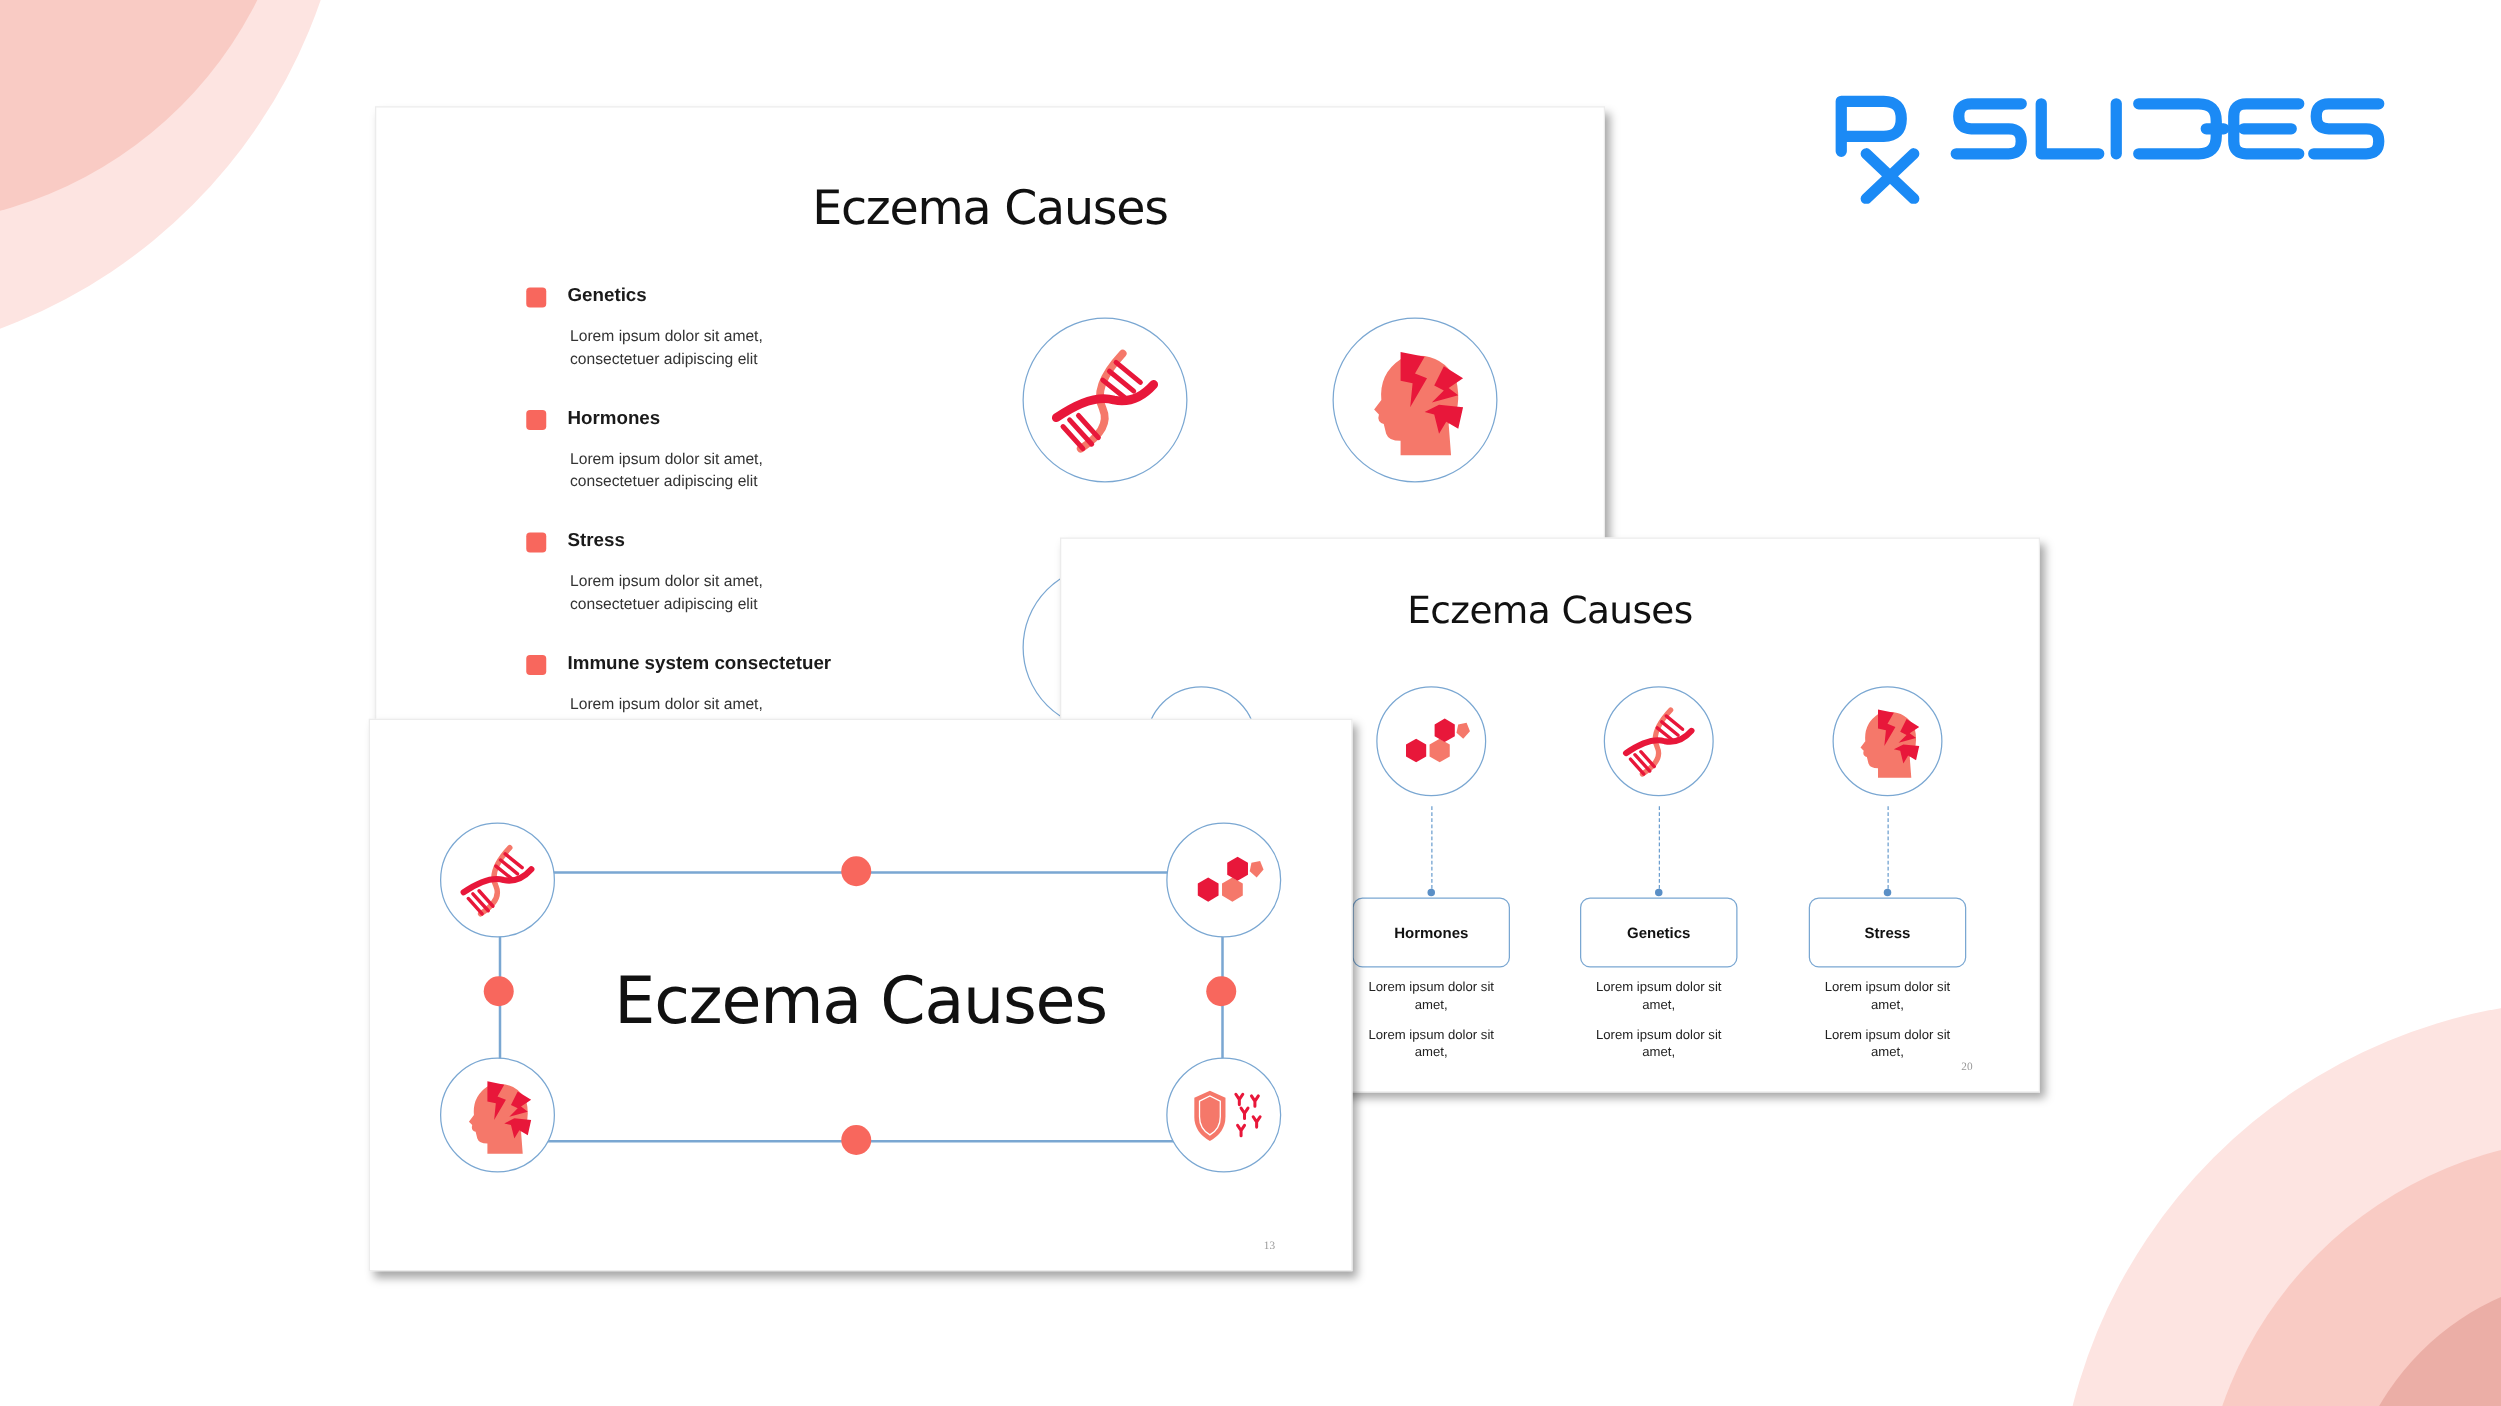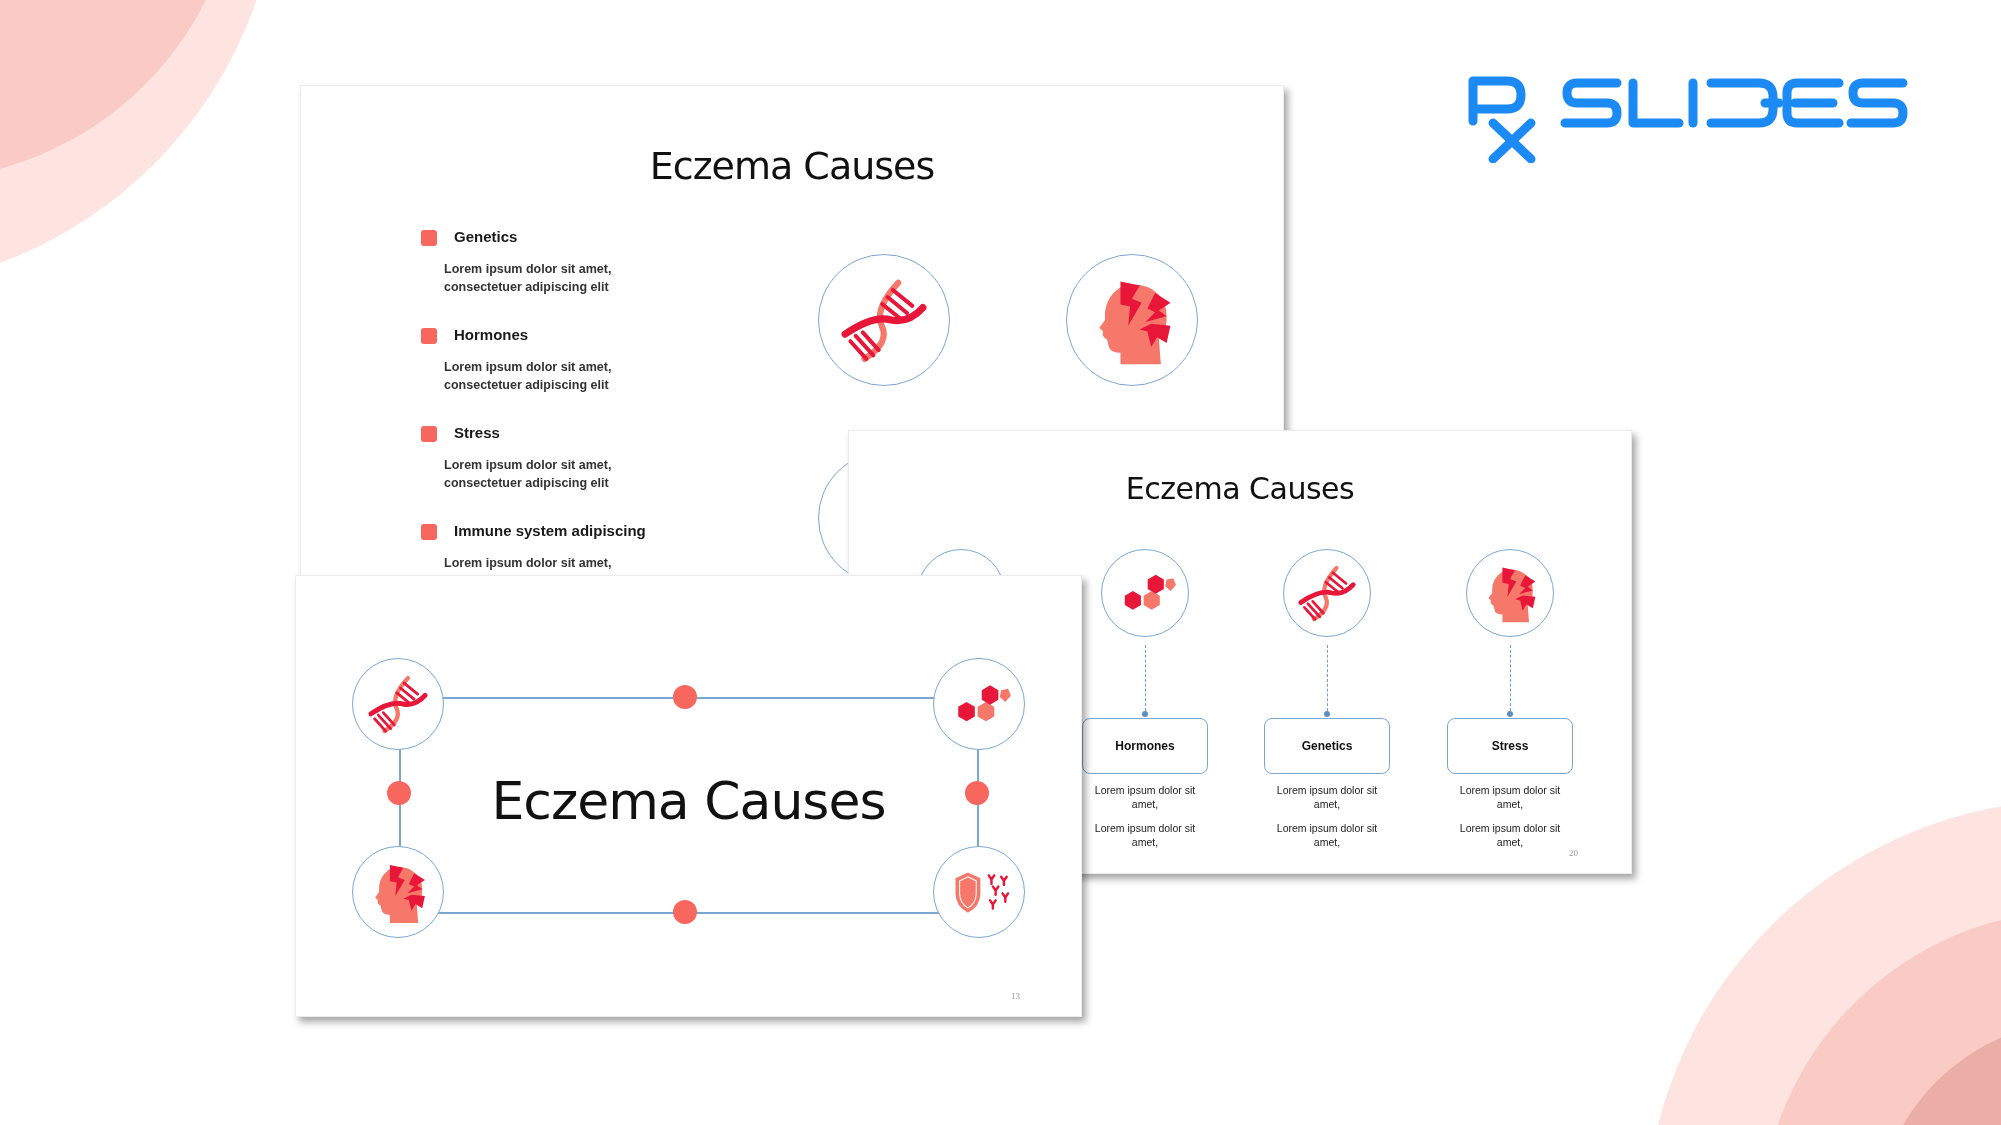--- a/index.html
+++ b/index.html
@@ -33,21 +33,21 @@
     font-family: "DejaVu Sans", "Liberation Sans", sans-serif; font-weight: normal;
   }
   .slide-back .slide-title { top: 58px; font-size: 38px; letter-spacing: -1px; }
   .slide-middle .slide-title { top: 40px; font-size: 30px; letter-spacing: -0.5px; }
   .slide-front .slide-title { top: 195px; font-size: 52px; letter-spacing: -1px; }
 
   .bullet-list { position: absolute; left: 120px; top: 142px; }
   .bullet-item { position: relative; height: 98px; }
   .bullet-square { position: absolute; left: 0; top: 2px; width: 16px; height: 16px; border-radius: 3px; background: #f8675d; }
   .bullet-heading { position: absolute; left: 33px; top: 0; font-size: 15px; font-weight: bold; color: #1a1a1a; white-space: nowrap; }
-  .bullet-body { position: absolute; left: 23px; top: 32px; font-size: 12.5px; line-height: 18px; color: #333; width: 220px; font-weight: bold; }
+  .bullet-body { position: absolute; left: 35px; top: 32px; font-size: 12.5px; line-height: 18px; color: #333; width: 220px; }
 
   .icon-circle {
     position: absolute; border: 1.5px solid #7aa7d2; border-radius: 50%;
     background: #fff; display: flex; align-items: center; justify-content: center;
     box-sizing: border-box;
   }
   .icon-circle svg { display: block; }
 
   .conn-line { position: absolute; background: #7aa7d2; }
   .conn-dot { position: absolute; width: 24px; height: 24px; border-radius: 50%; background: #f8675d; }
@@ -144,21 +144,21 @@
       <span class="bullet-heading">Hormones</span>
       <span class="bullet-body">Lorem ipsum dolor sit amet, consectetuer adipiscing elit</span>
     </div>
     <div class="bullet-item">
       <span class="bullet-square"></span>
       <span class="bullet-heading">Stress</span>
       <span class="bullet-body">Lorem ipsum dolor sit amet, consectetuer adipiscing elit</span>
     </div>
     <div class="bullet-item">
       <span class="bullet-square"></span>
-      <span class="bullet-heading">Immune system adipiscing</span>
+      <span class="bullet-heading">Immune system consectetuer</span>
       <span class="bullet-body">Lorem ipsum dolor sit amet, consectetuer adipiscing elit</span>
     </div>
   </div>
 
   <div class="icon-circle" style="left:517px; top:168px; width:132px; height:132px;">
     <svg width="92" height="92" viewBox="0 0 104 104">
         <use href="#ico-dna"></use>
       </svg>
   </div>
   <div class="icon-circle" style="left:765px; top:168px; width:132px; height:132px;">

